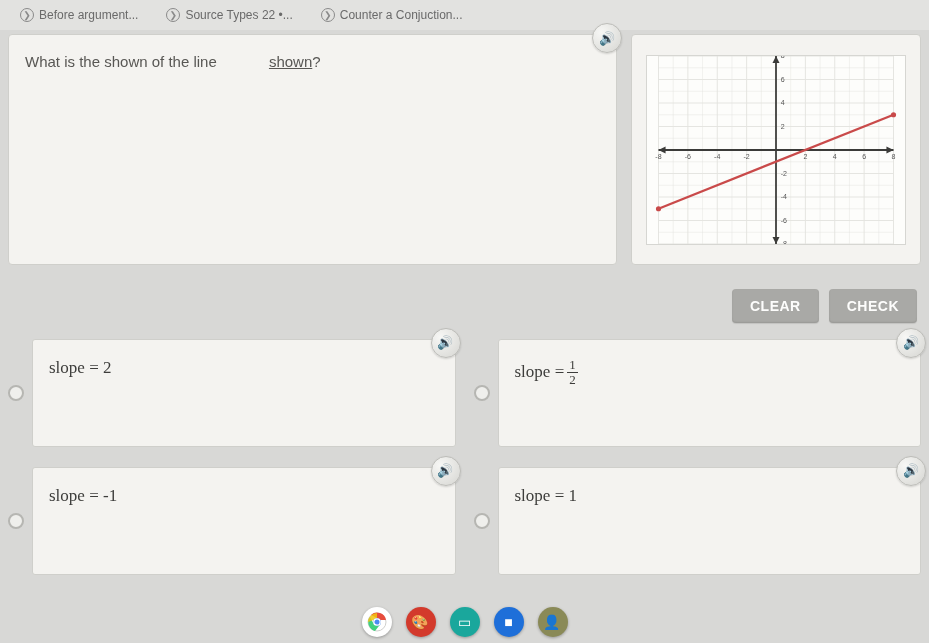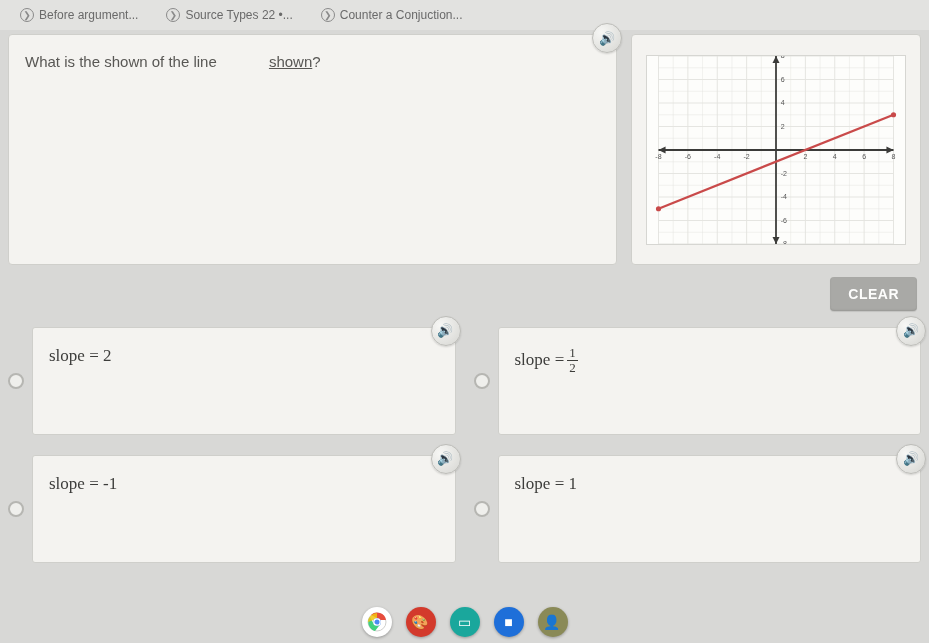--- a/index.html
+++ b/index.html
@@ -79,21 +79,21 @@
       justify-content: center;
       font-size: 13px;
       color: #5c5c5a;
       box-shadow: 0 1px 2px rgba(0,0,0,.15);
       cursor: pointer;
     }
     .actions-row {
       display: flex;
       justify-content: flex-end;
       gap: 10px;
-      padding: 12px 12px 6px 12px;
+      padding: 24px 12px 6px 12px;
     }
     .btn {
       background: #a9a9a6;
       color: #fdfdfc;
       border: none;
       border-radius: 4px;
       padding: 9px 18px;
       font-size: 14px;
       font-weight: 600;
       letter-spacing: .5px;
@@ -262,20 +262,21 @@
         <text x="104" y="2" font-size="6" fill="#555" text-anchor="start">8</text>
         <polyline points="0,130 200,50" fill="none" stroke="#c94a4a" stroke-width="2"></polyline>
         <circle cx="0" cy="130" r="2.2" fill="#c94a4a"></circle>
         <circle cx="200" cy="50" r="2.2" fill="#c94a4a"></circle>
       </svg>
   </div>
 </div>
 
 <div class="actions-row">
   <button class="btn">CLEAR</button>
+  <button class="btn">CHECK</button>
 </div>
 
 <div class="options-area">
   <div class="options-row">
     <div class="option-wrap">
       <div class="radio"></div>
       <div class="option-card">
         <div class="audio-btn">
           <span>🔊</span>
         </div>

